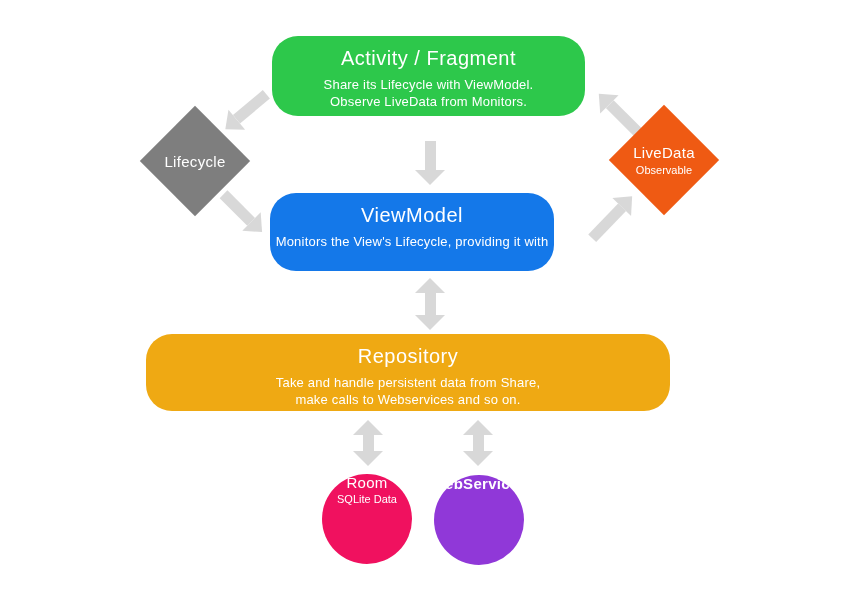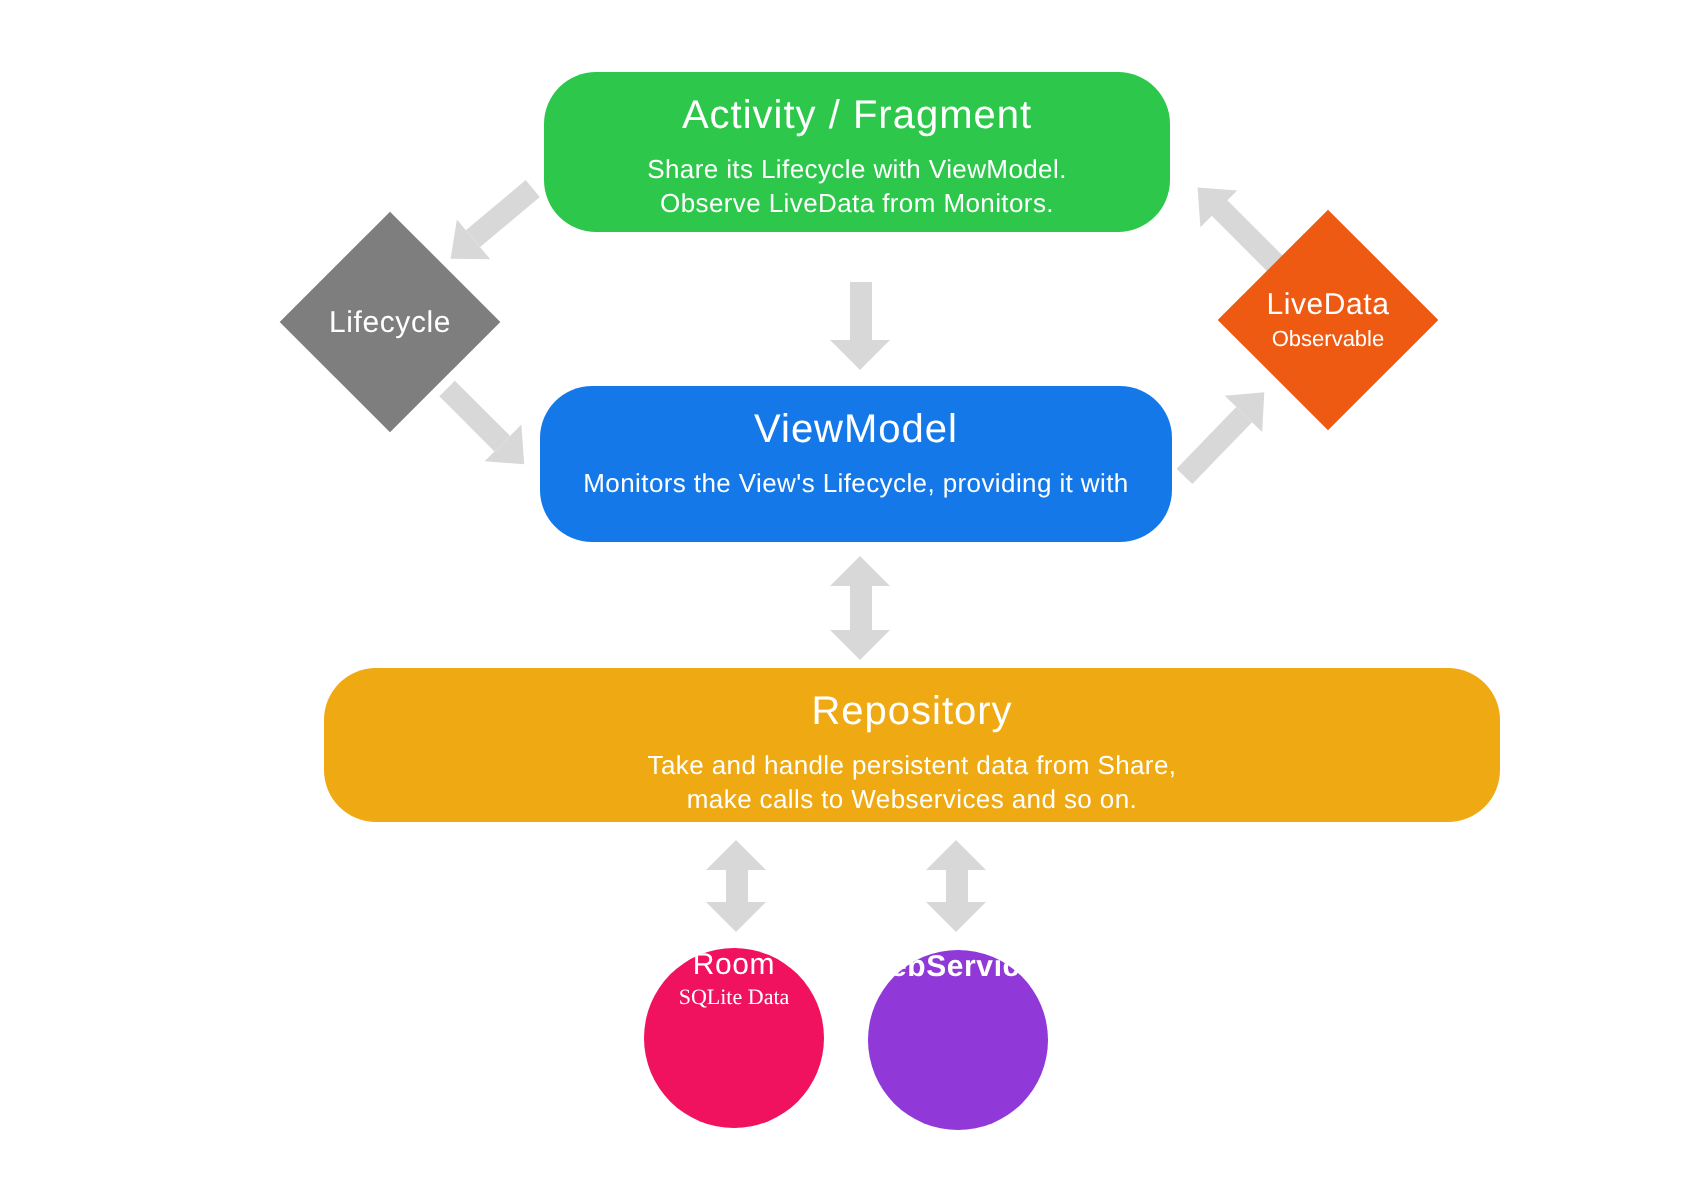--- a/index.html
+++ b/index.html
@@ -30,22 +30,22 @@
     letter-spacing: 0.5px;
     margin-top: 11px;
   }
   .box-desc {
     font-size: 13px;
     line-height: 17px;
     margin-top: 6px;
     letter-spacing: 0.2px;
   }
   .box-activity   { left: 272px; top: 36px;  width: 313px; height: 80px; }
-  .box-viewmodel  { left: 270px; top: 193px; width: 316px; height: 78px; }
-  .box-repository { left: 162px; top: 334px; width: 588px; height: 77px; }
+  .box-viewmodel  { left: 270px; top: 193px; width: 284px; height: 78px; }
+  .box-repository { left: 146px; top: 334px; width: 524px; height: 77px; }
 
   
   .diamond {
     position: absolute;
     width: 78px;
     height: 78px;
     transform: rotate(45deg);
   }
   .diamond-inner {
     position: absolute;
@@ -70,21 +70,21 @@
     height: 90px;
     border-radius: 50%;
     display: flex;
     flex-direction: column;
     align-items: center;
     justify-content: flex-start;
     color: #FFFFFF;
     text-align: center;
   }
   .circle-title { font-size: 15px; letter-spacing: 0.3px; }
-  .circle-sub   { font-size: 11px; margin-top: 2px; font-family: Liberation Serif, serif; }
+  .circle-sub   { font-size: 11px; margin-top: 2px; }
   .circle-room        { left: 322px; top: 474px; }
   .circle-webservices { left: 434px; top: 475px; font-weight: bold; }
 
   
   .arr {
     position: absolute;
     display: flex;
     pointer-events: none;
   }
   .arr-v {

